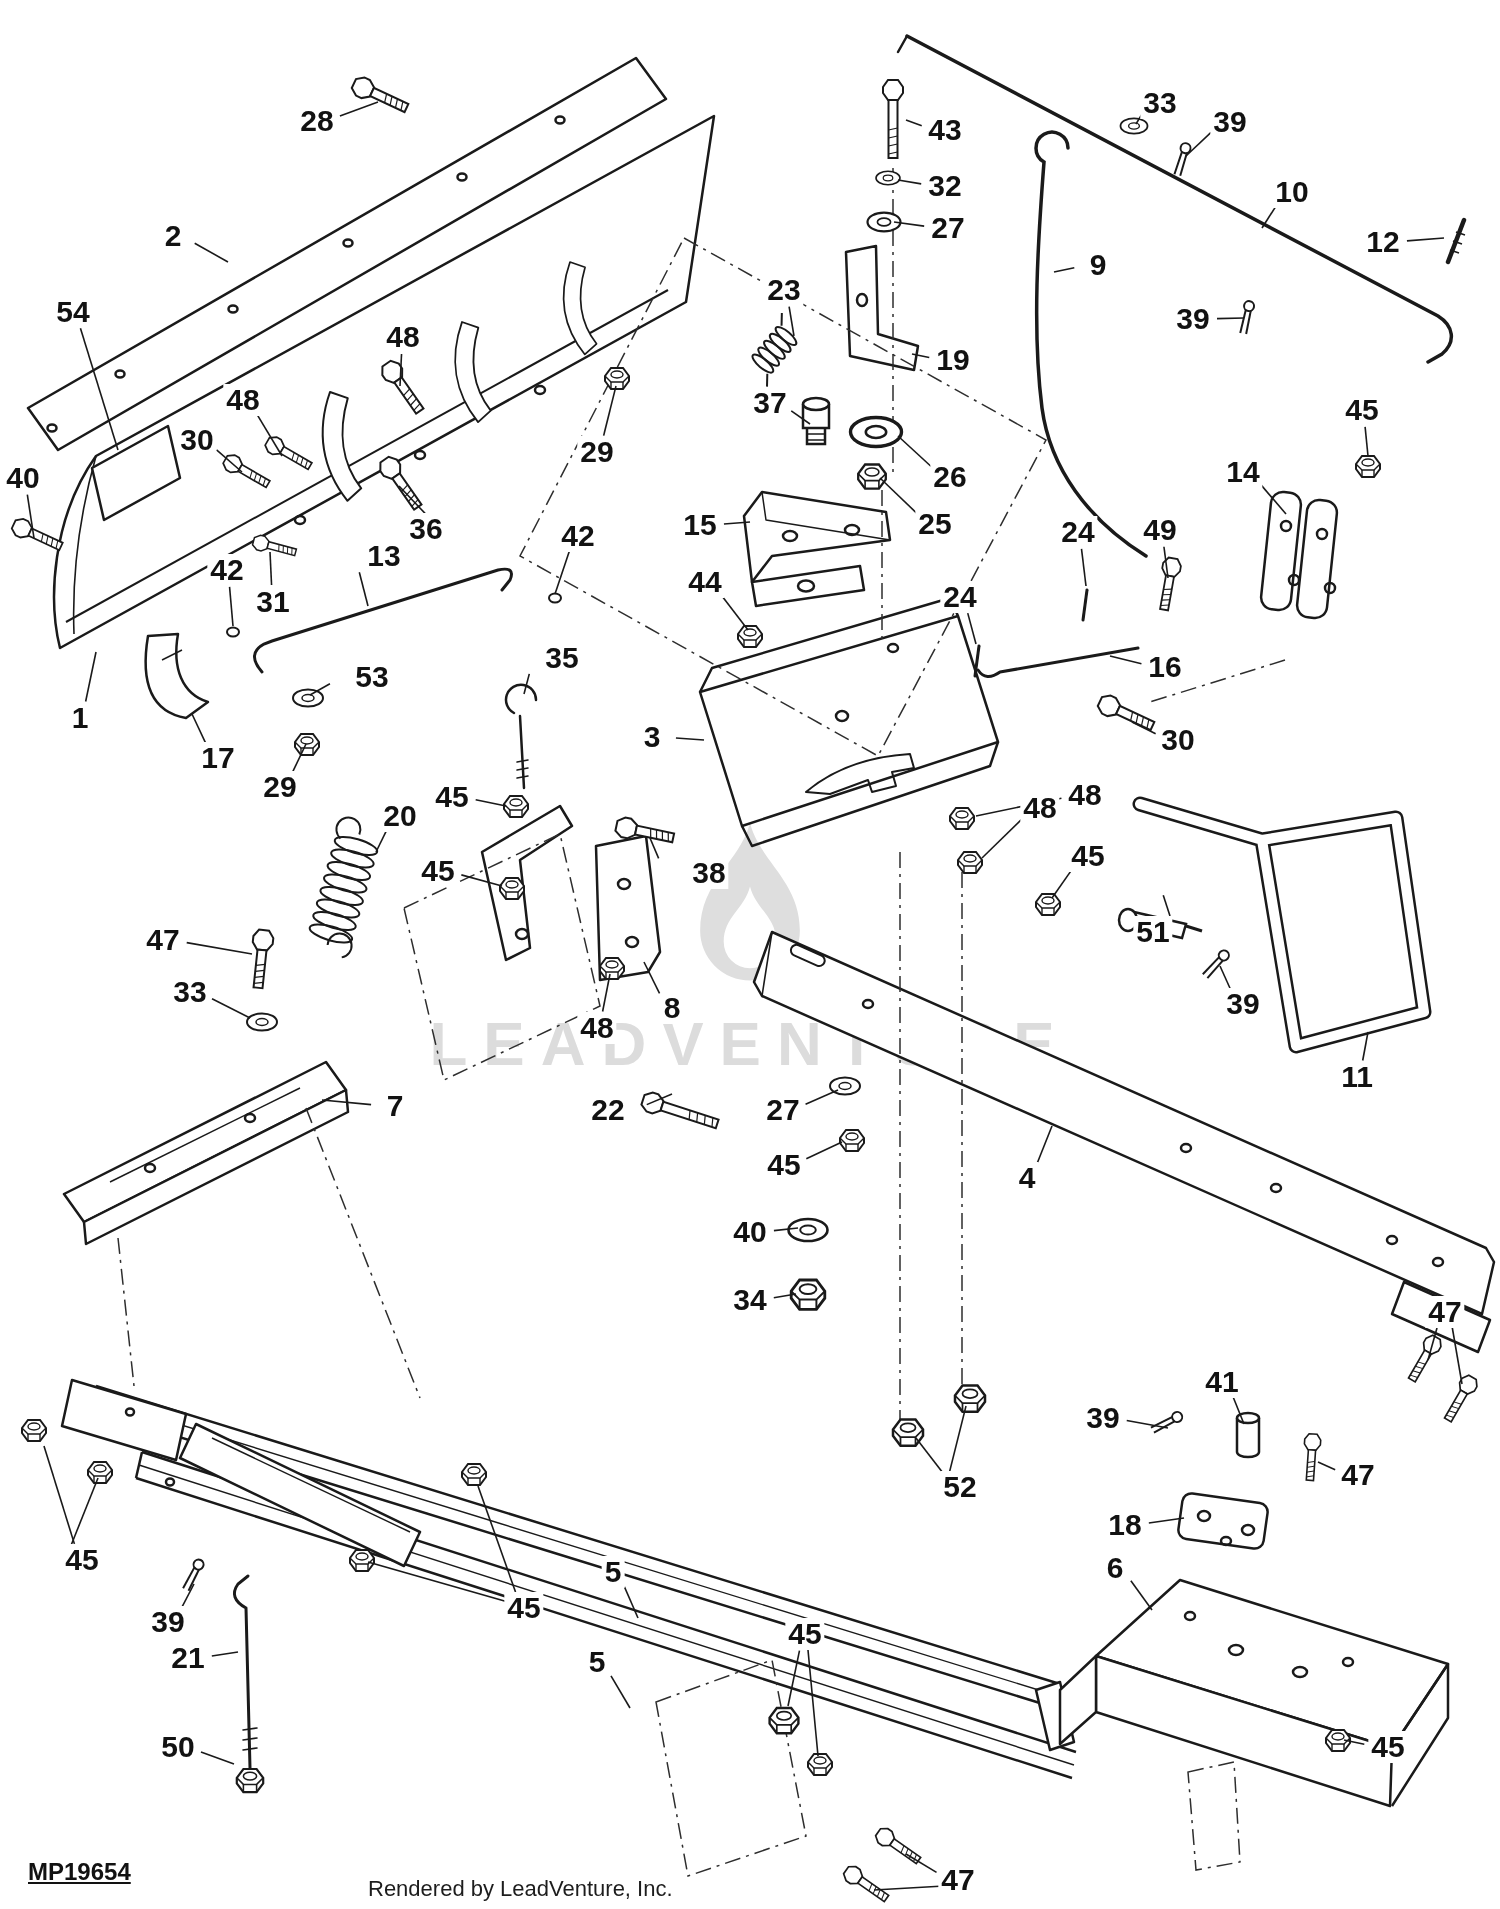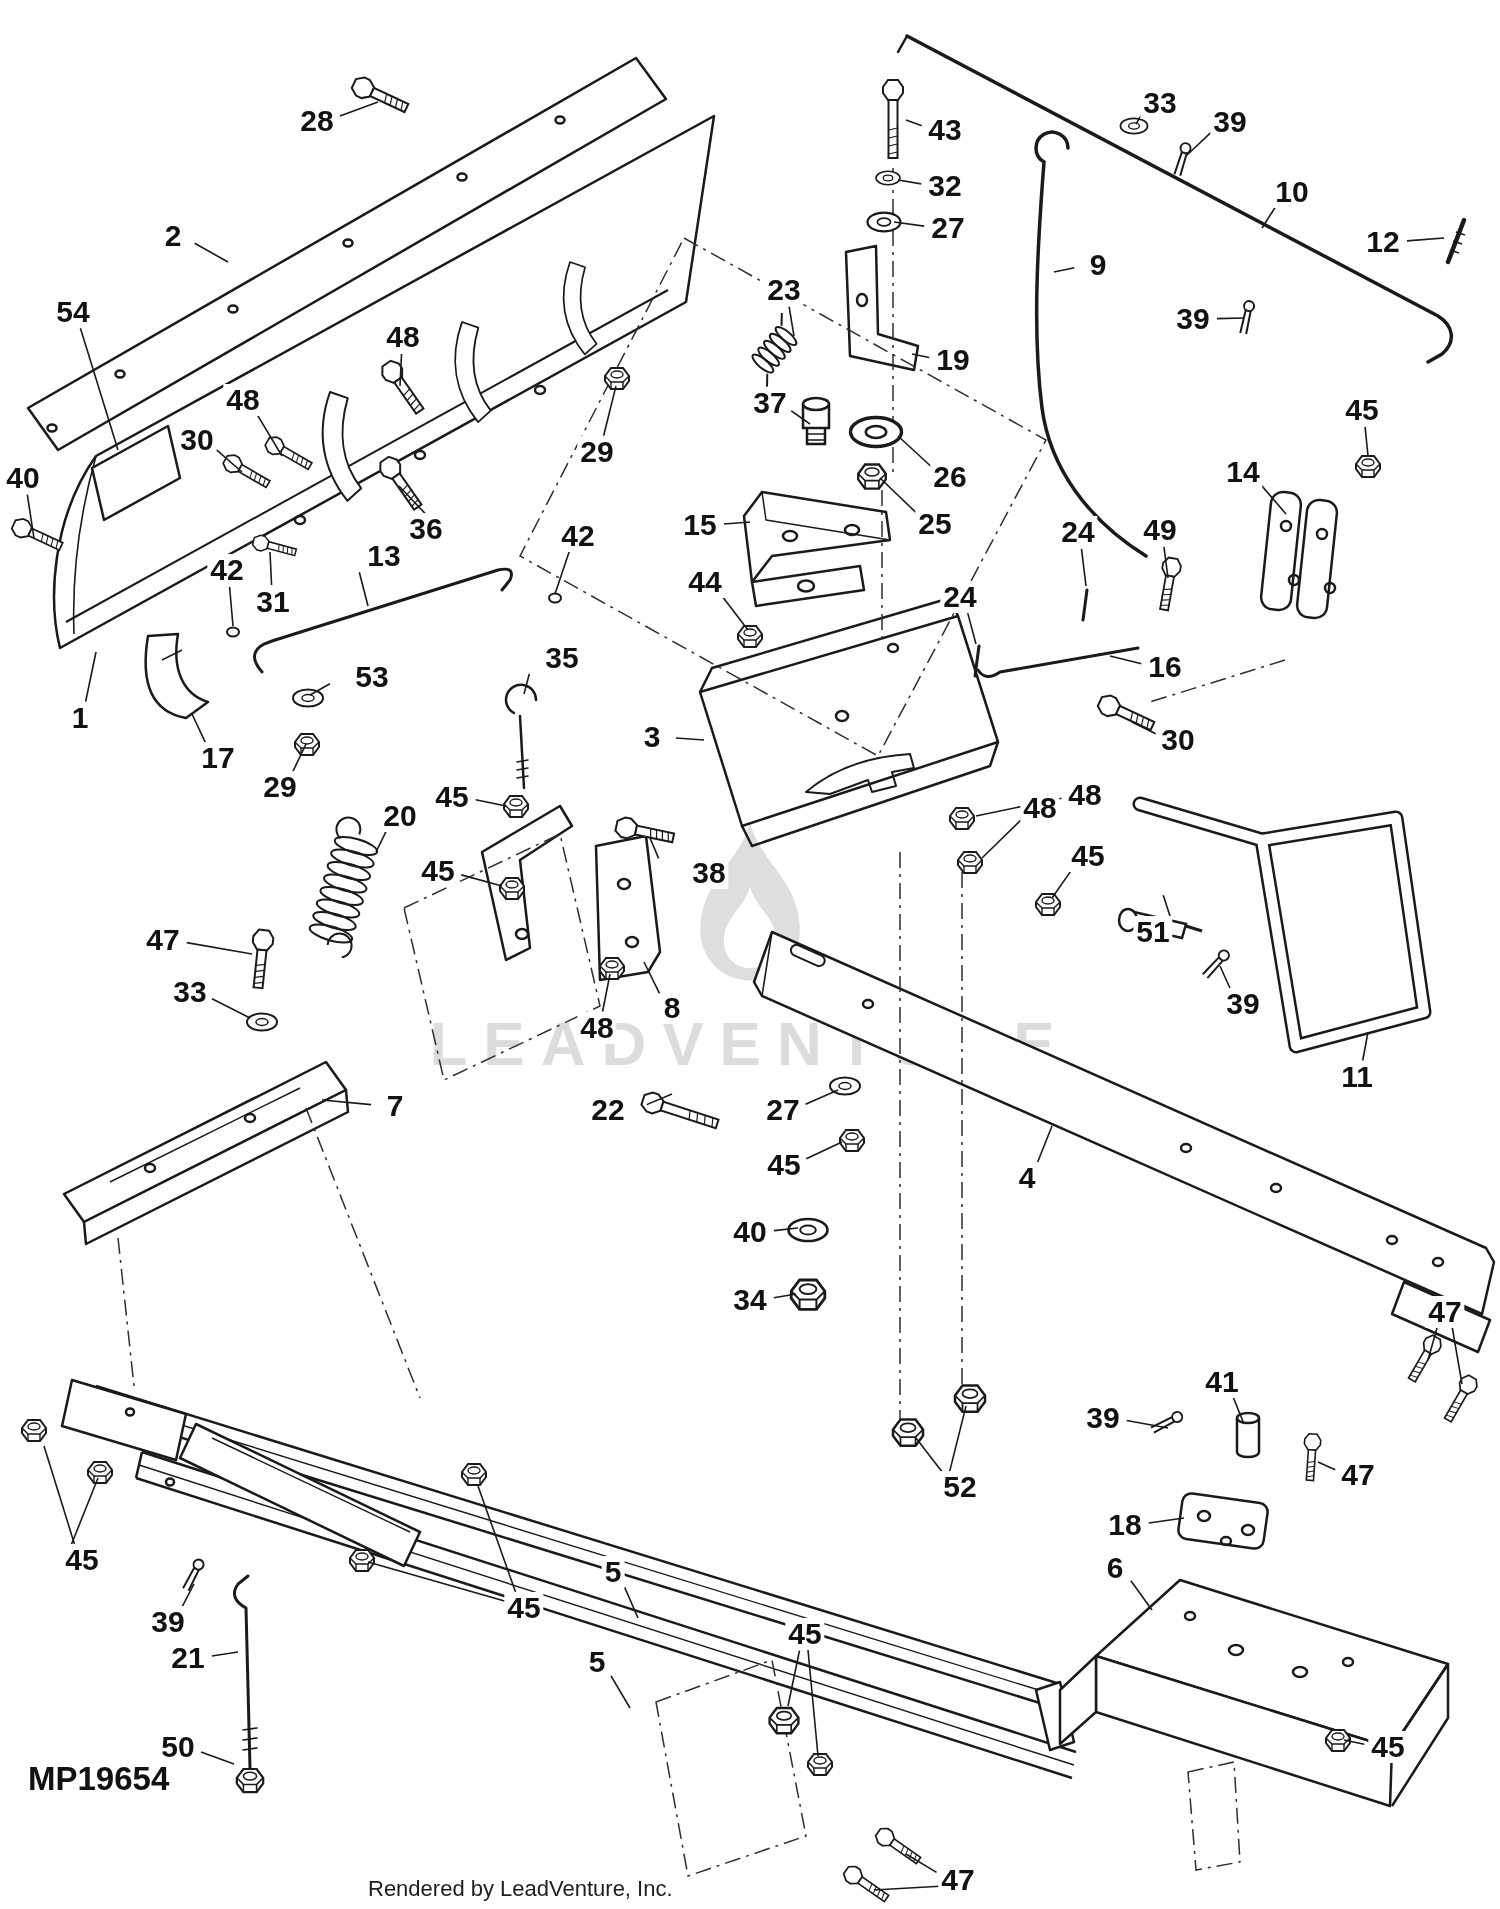--- a/index.html
+++ b/index.html
@@ -5,21 +5,21 @@
   * { margin:0; padding:0; box-sizing:border-box; }
   html,body { background:#ffffff; }
   body { font-family:"Liberation Sans", sans-serif; }
   .stage { position:relative; width:1500px; height:1909px; background:#fff; overflow:hidden; }
   .watermark { position:absolute; left:400px; top:820px; width:700px; text-align:center; z-index:1; pointer-events:none; }
   .flame { display:block; margin:0 auto; width:140px; height:180px; }
   .watermark-text { font-size:62px; font-weight:bold; letter-spacing:16px; color:#dcdcdc; margin-top:8px; }
   .art-svg { position:absolute; left:0; top:0; z-index:2; }
   #callout-layer { position:absolute; inset:0; z-index:3; }
   .callout { position:absolute; transform:translate(-50%,-50%); font-weight:bold; font-size:30px; line-height:1; color:#121212; background:#ffffff; padding:1px 3px; white-space:nowrap; }
-  .footer-code { position:absolute; left:28px; top:1760px; z-index:3; font-size:33px; font-weight:bold; color:#121212; }
+  .footer-code { position:absolute; left:28px; top:1858px; z-index:3; font-size:24px; font-weight:bold; color:#121212;text-decoration:underline; }
   .footer-credit { position:absolute; left:368px; top:1876px; z-index:3; font-size:22px; color:#1d1d1d; }
 </style>
 </head>
 <body>
 
 <div class="stage">
 
   <div class="watermark">
     <svg class="flame" viewBox="0 0 100 130">
       <path d="M50,2 C57,30 86,44 86,80 a36,36 0 0,1 -72,0 C14,44 43,30 50,2 Z

